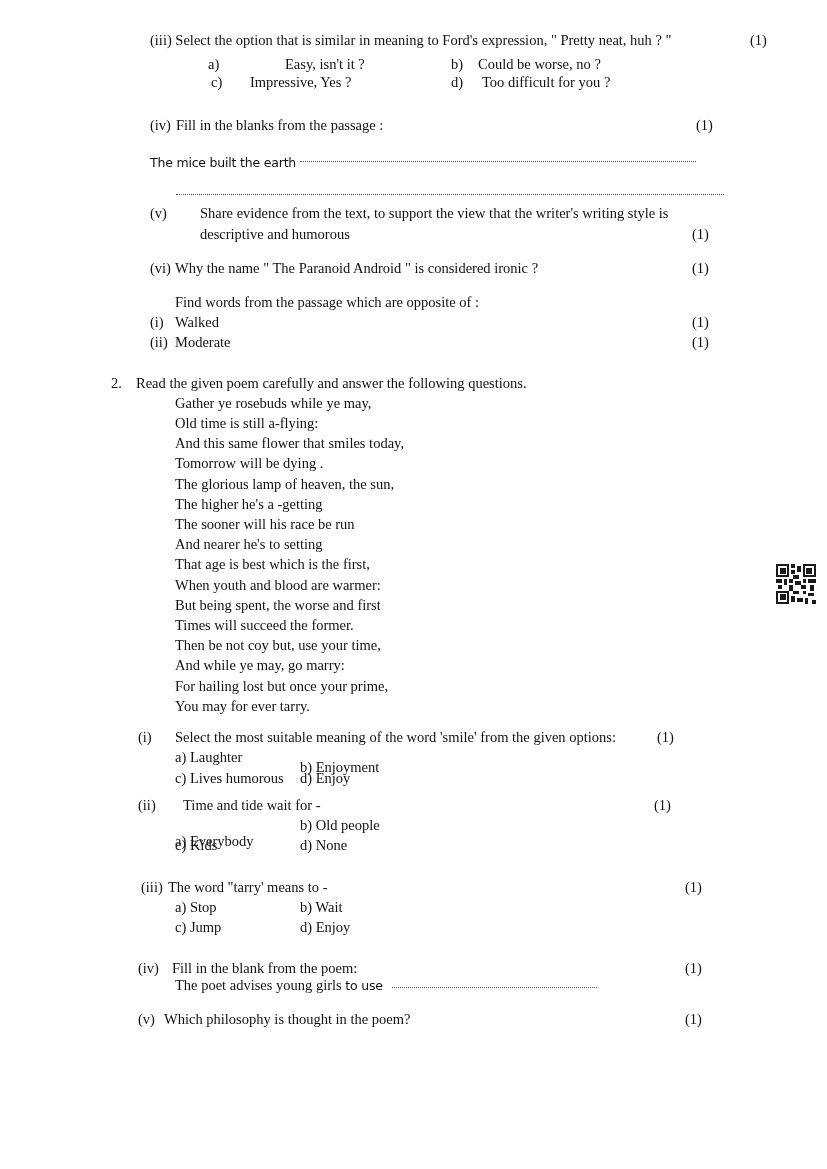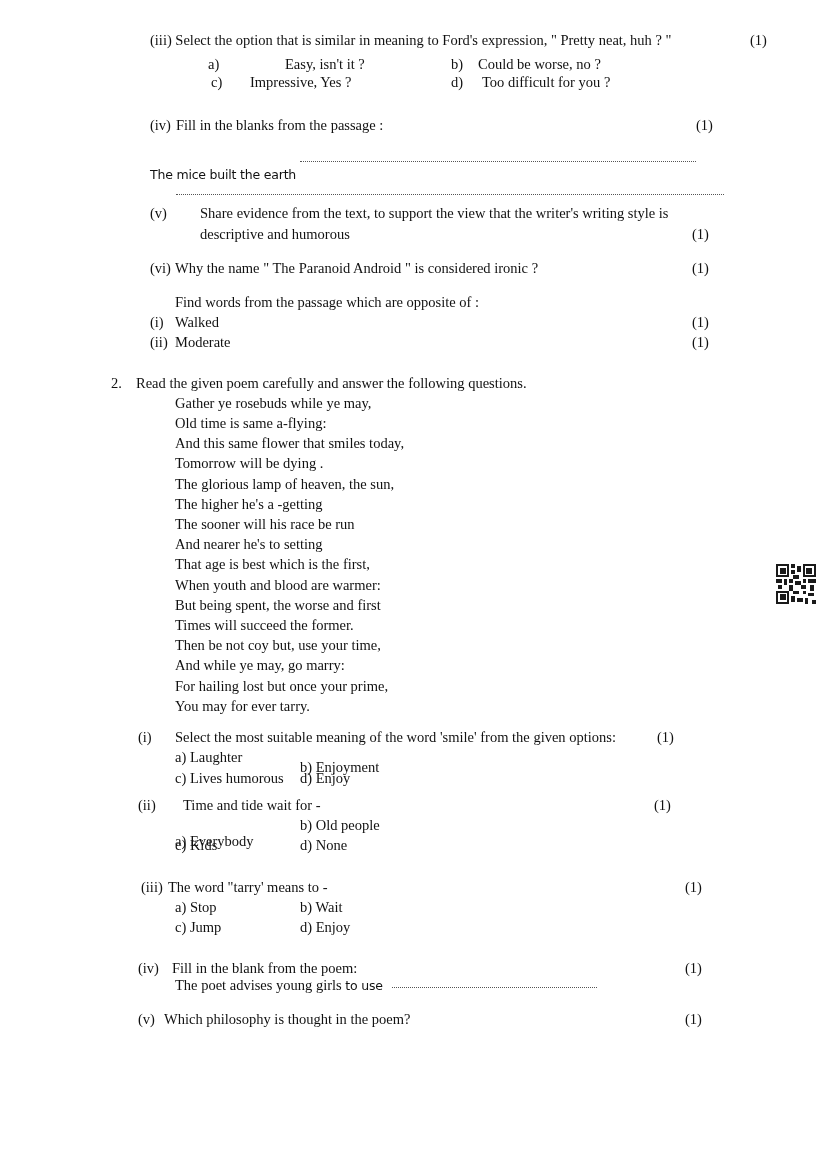--- a/index.html
+++ b/index.html
@@ -30,21 +30,21 @@
   <span class="abs" style="left:211px; top:73px;">c)</span>
   <span class="abs" style="left:250px; top:73px;">Impressive, Yes ?</span>
   <span class="abs" style="left:451px; top:73px;">d)</span>
   <span class="abs" style="left:482px; top:73px;">Too difficult for you ?</span>
 </div>
 
 <div>
   <span class="abs" style="left:150px; top:116px;">(iv)</span>
   <span class="abs" style="left:176px; top:116px;">Fill in the blanks from the passage :</span>
   <span class="marks" style="left:696px; top:116px;">(1)</span>
-  <span class="abs sans" style="left:150px; top:166px;">The  mice built the earth</span>
+  <span class="abs sans" style="left:150px; top:154px;">The  mice built the earth</span>
   <div class="dots" style="left:300px; top:160px; width:396px;"></div>
   <div class="dots" style="left:176px; top:193px; width:548px;"></div>
 </div>
 
 <div>
   <span class="abs" style="left:150px; top:204px;">(v)</span>
   <span class="abs" style="left:200px; top:204px;">Share evidence from the text, to support the view that the writer's writing style is</span>
   <span class="abs" style="left:200px; top:225px;">descriptive and humorous</span>
   <span class="marks" style="left:692px; top:225px;">(1)</span>
 </div>
@@ -65,21 +65,21 @@
   <span class="marks" style="left:692px; top:333px;">(1)</span>
 </div>
 
 <div>
   <span class="abs" style="left:111px; top:374px;">2.</span>
   <span class="abs" style="left:136px; top:374px;">Read the given poem carefully and answer the following questions.</span>
 </div>
 
 <div>
   <span class="poem-line" style="top:394px;">Gather ye rosebuds while ye may,</span>
-  <span class="poem-line" style="top:414px;">Old time is same a-flying:</span>
+  <span class="poem-line" style="top:414px;">Old time is still a-flying:</span>
   <span class="poem-line" style="top:434px;">And this same flower that smiles today,</span>
   <span class="poem-line" style="top:454px;">Tomorrow will be dying .</span>
   <span class="poem-line" style="top:475px;">The glorious lamp of heaven, the sun,</span>
   <span class="poem-line" style="top:495px;">The higher he's a -getting</span>
   <span class="poem-line" style="top:515px;">The sooner will his race be run</span>
   <span class="poem-line" style="top:535px;">And nearer he's to setting</span>
   <span class="poem-line" style="top:555px;">That age is best which is the first,</span>
   <span class="poem-line" style="top:576px;">When youth and blood are warmer:</span>
   <span class="poem-line" style="top:596px;">But being spent, the worse and first</span>
   <span class="poem-line" style="top:616px;">Times will succeed the former.</span>

